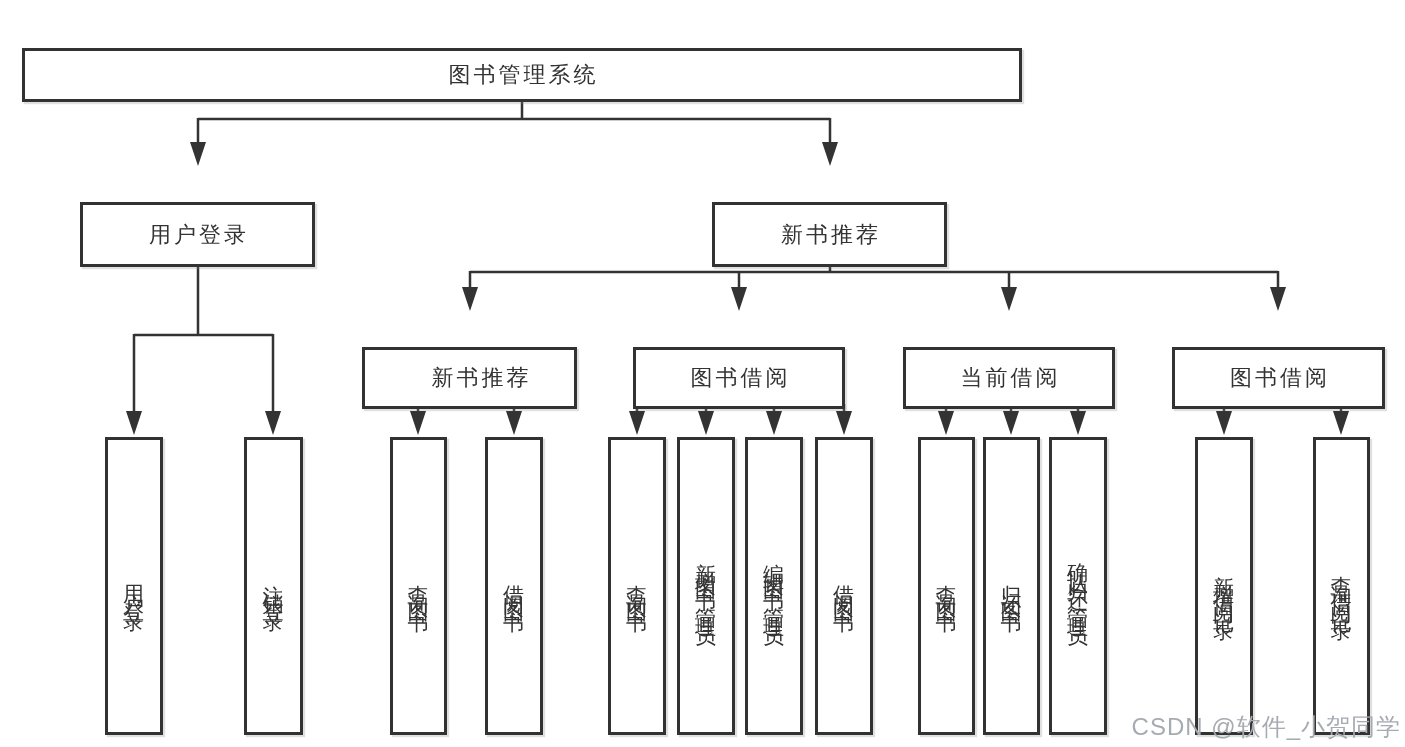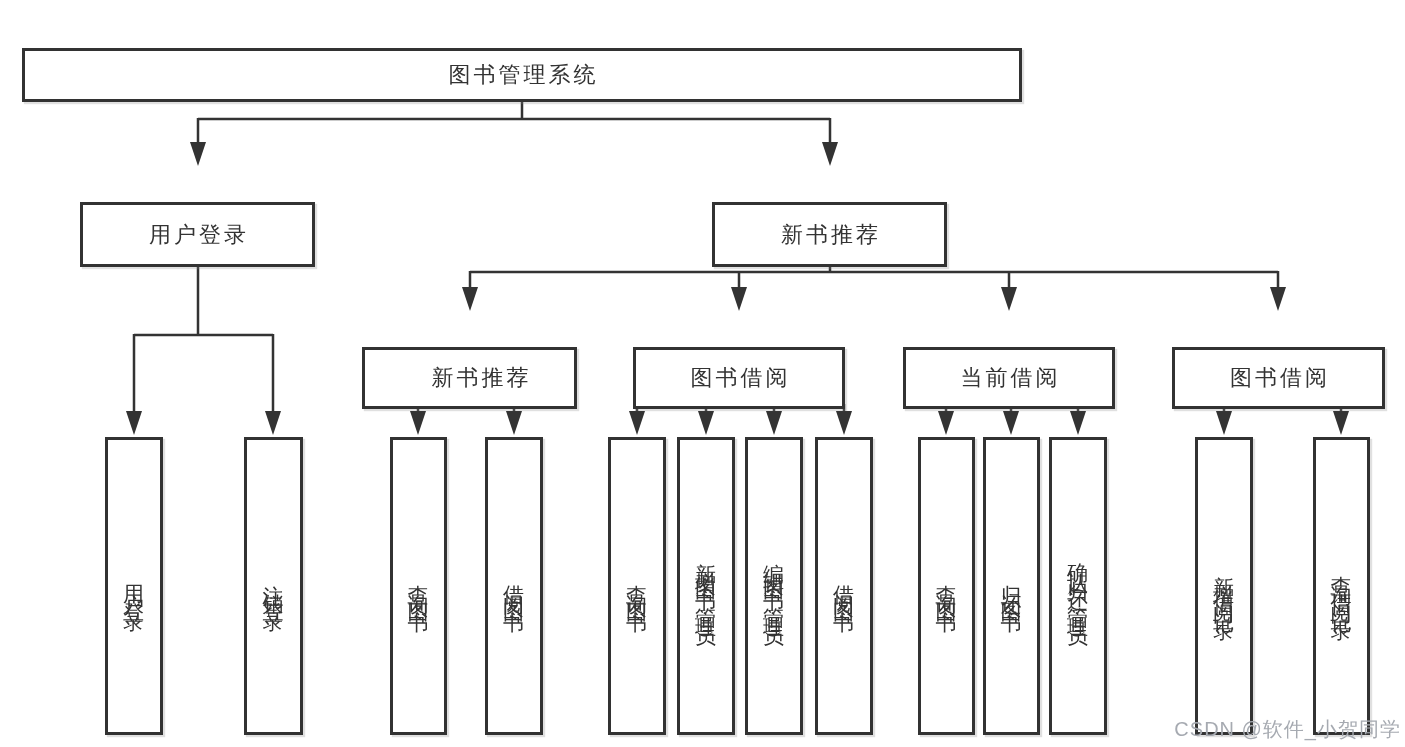--- a/index.html
+++ b/index.html
@@ -66,21 +66,21 @@
   .leaf-b3 { left: 815px;  width: 58px; }
   .leaf-c0 { left: 918px;  width: 57px; }
   .leaf-c1 { left: 983px;  width: 57px; }
   .leaf-c2 { left: 1049px; width: 58px; }
   .leaf-d0 { left: 1195px; width: 58px; }
   .leaf-d1 { left: 1313px; width: 57px; }
   .watermark {
     position: absolute;
     right: 4px;
     bottom: 4px;
-    font-size: 20px;
+    font-size: 24px;
     letter-spacing: 1px;
     color: #a6aab1;
     white-space: nowrap;
   }
 </style>
 </head>
 <body>
 
 <div id="stage">
 

